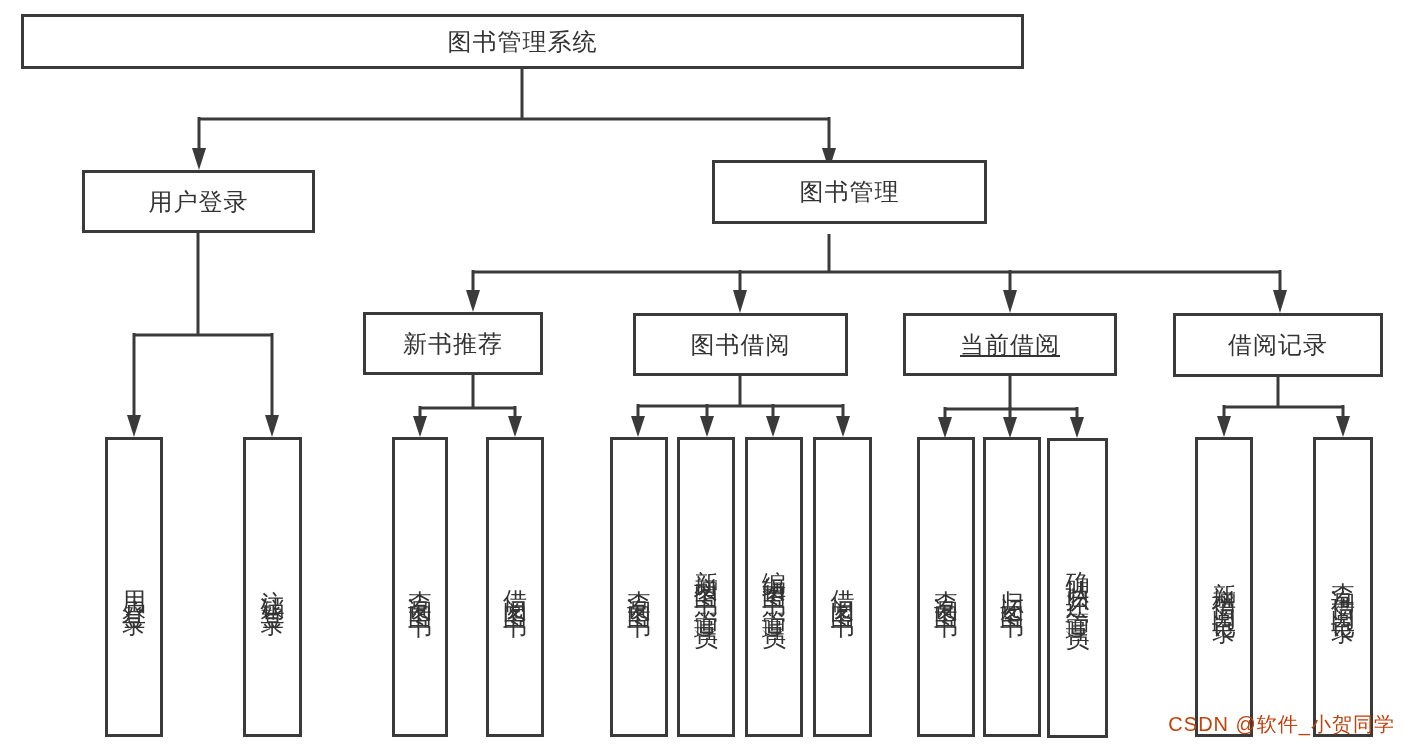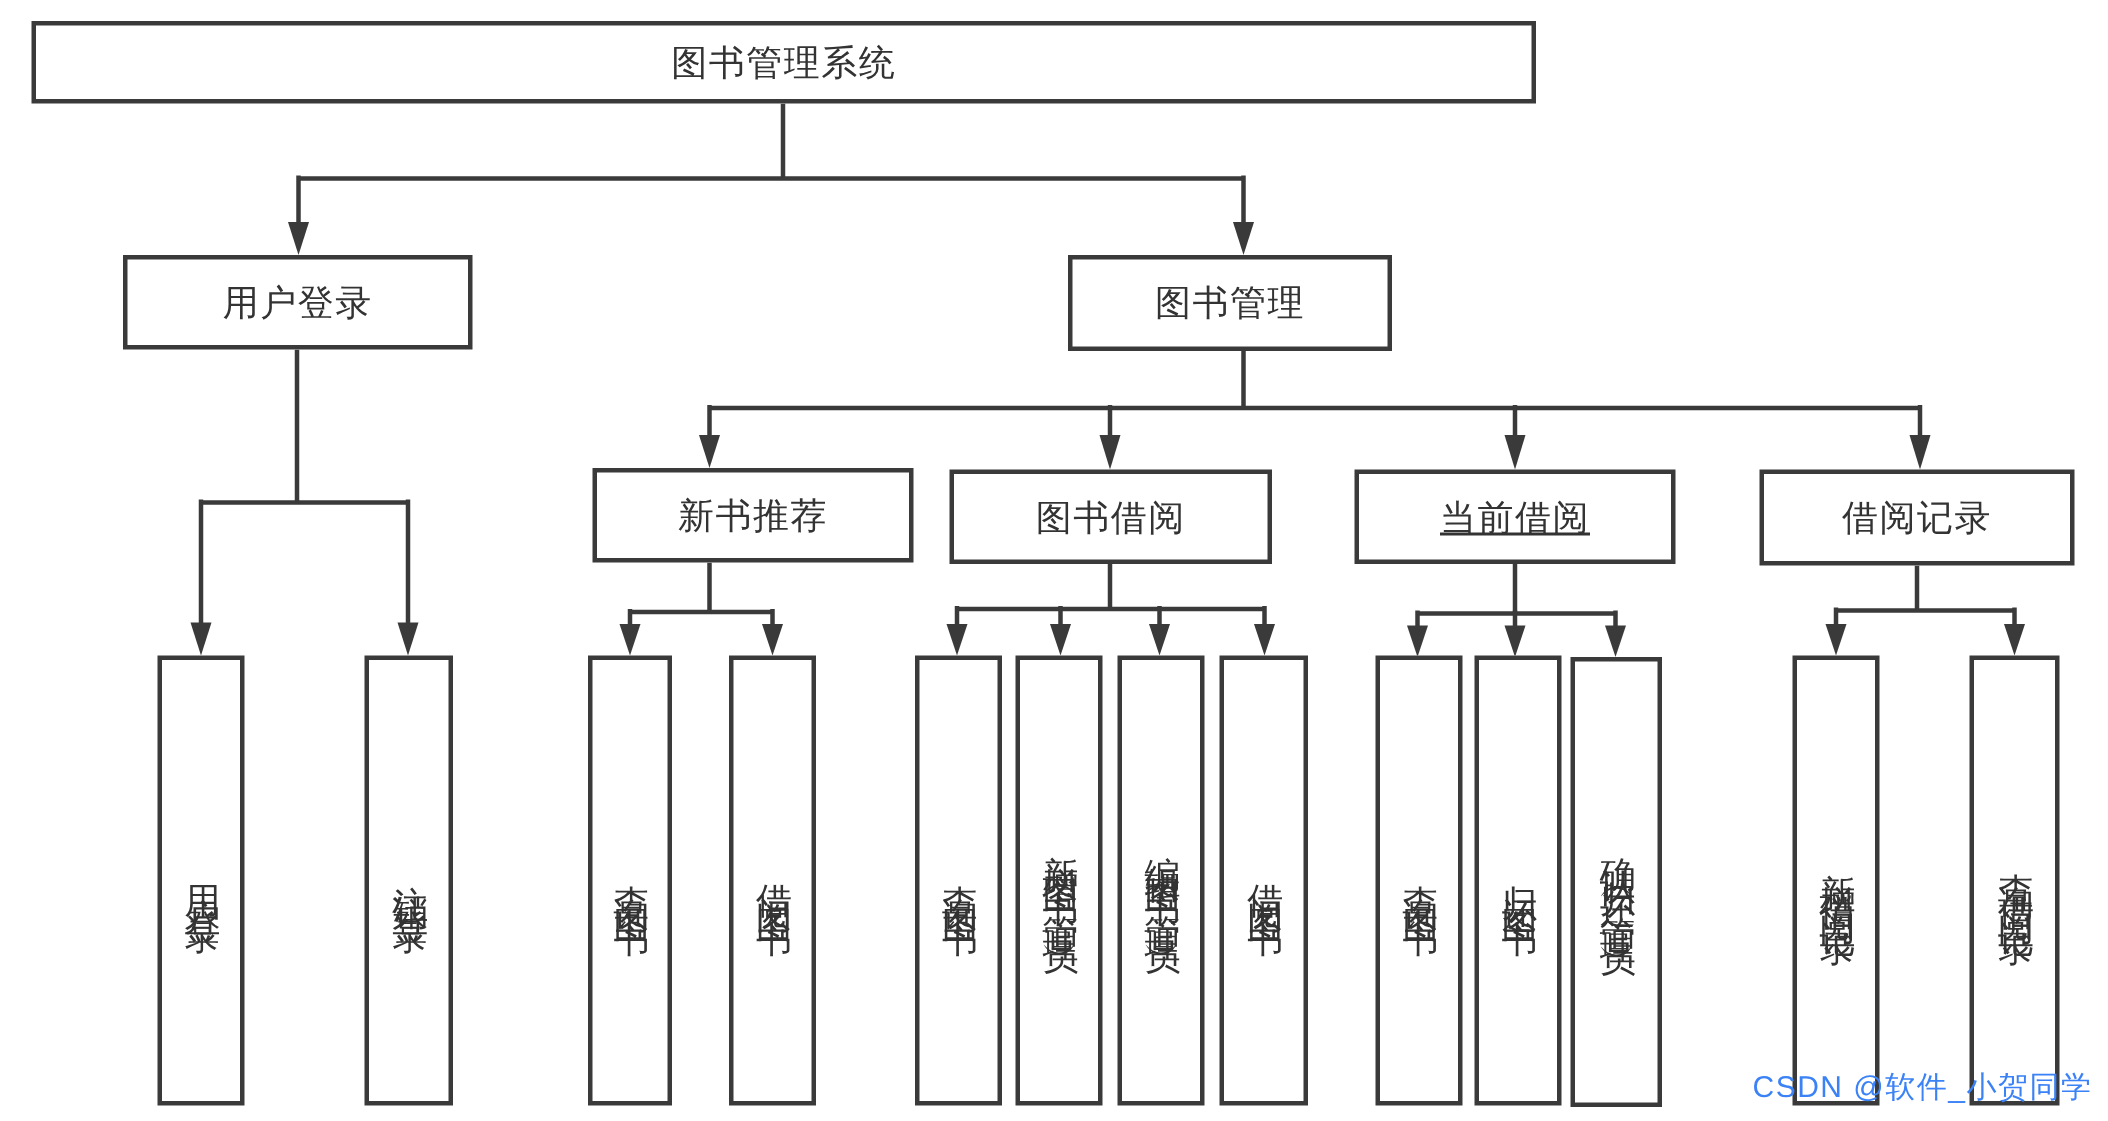--- a/index.html
+++ b/index.html
@@ -30,21 +30,21 @@
     writing-mode: vertical-rl;
     text-orientation: mixed;
     letter-spacing: 8px;
     line-height: 1;
   }
   .watermark {
     position: absolute;
     top: 711px;
     right: 10px;
     font-size: 20px;
-    color: #3b82f6;
+    color: #c2410c;
     letter-spacing: 1px;
     z-index: 5;
     white-space: nowrap;
   }
 </style>
 </head>
 <body>
 
 <div id="canvas">
 
@@ -124,25 +124,25 @@
     </g>
   </svg>
 
   <div class="node" style="left:21px; top:14px; width:1003px; height:55px;">
     <span>图书管理系统</span>
   </div>
 
   <div class="node" style="left:82px; top:170px; width:233px; height:63px;">
     <span>用户登录</span>
   </div>
-  <div class="node" style="left:712px; top:170px; width:216px; height:64px;">
+  <div class="node" style="left:712px; top:160px; width:275px; height:64px;">
     <span>图书管理</span>
   </div>
 
-  <div class="node" style="left:363px; top:312px; width:214px; height:63px;margin-left:32px;">
+  <div class="node" style="left:363px; top:312px; width:180px; height:63px;">
     <span>新书推荐</span>
   </div>
   <div class="node" style="left:633px; top:313px; width:215px; height:63px;text-align:right;">
     <span>图书借阅</span>
   </div>
   <div class="node" style="left:903px; top:313px; width:214px; height:63px;text-decoration:underline;">
     <span>当前借阅</span>
   </div>
   <div class="node" style="left:1173px; top:313px; width:210px; height:64px;">
     <span>借阅记录</span>

